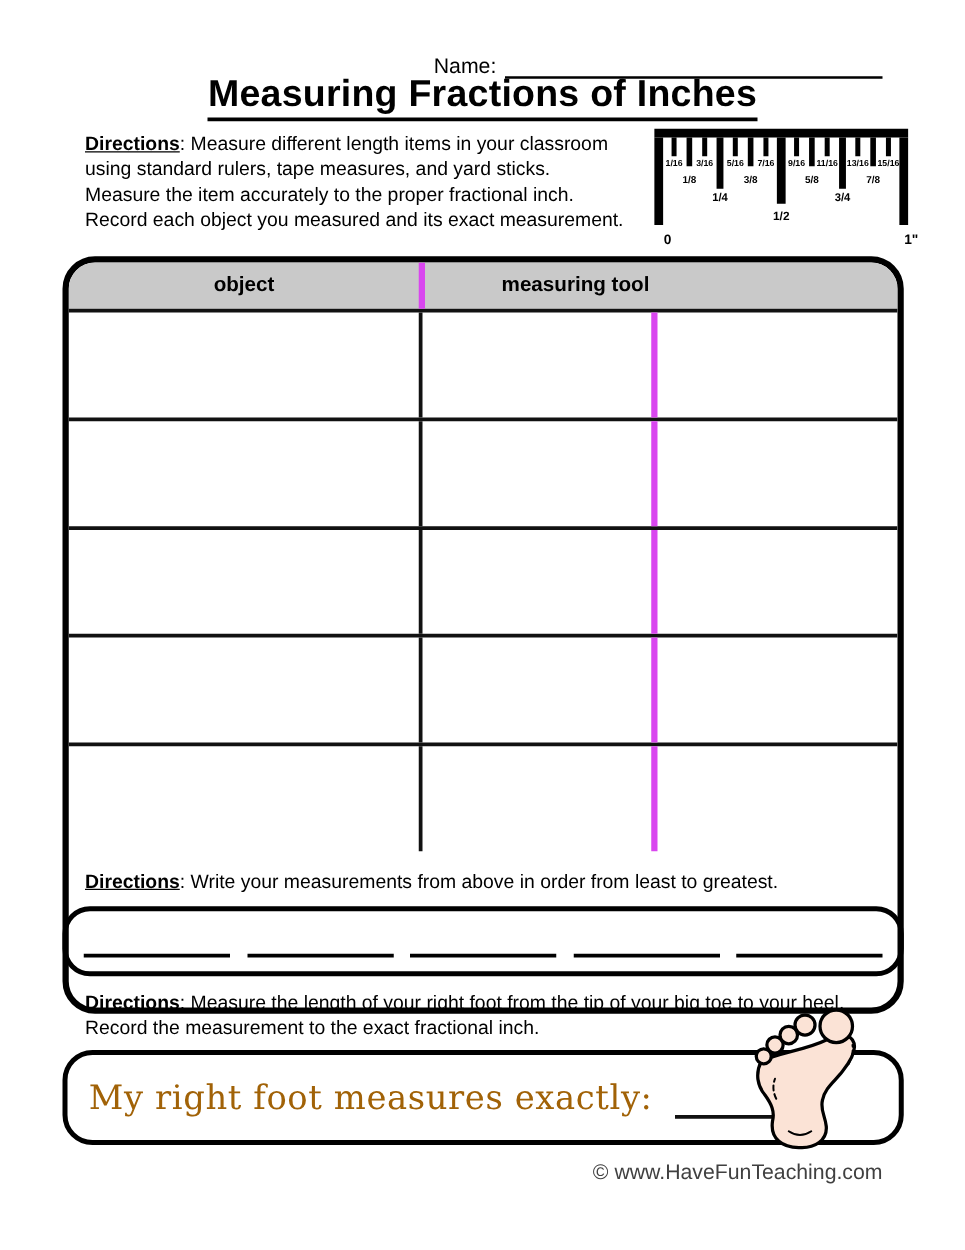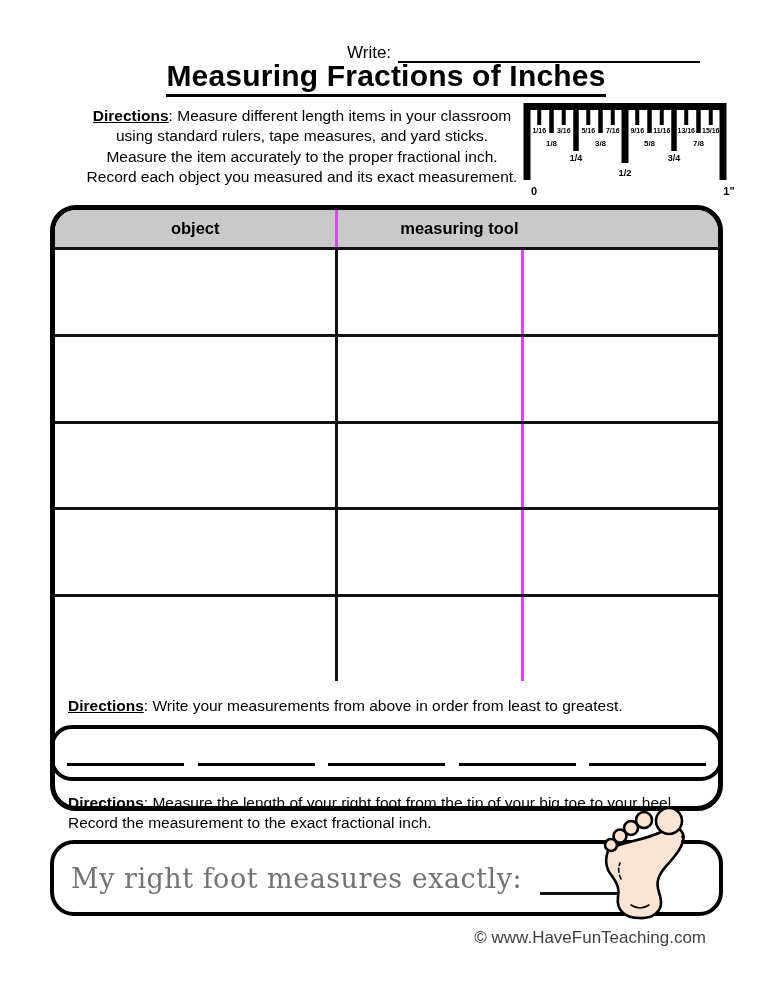--- a/index.html
+++ b/index.html
@@ -11,62 +11,62 @@
   .name-row { position:absolute; left:347px; top:43px; font-size:17px; white-space:nowrap; }
   .name-blank { display:inline-block; width:302px; border-bottom:2px solid #000; height:17px; vertical-align:bottom; margin-left:7px; }
 
   
   .title-wrap { position:absolute; top:59px; left:0; width:100%; text-align:center;text-decoration:underline; }
   .title { display:inline-block; font-size:30px; font-weight:bold; border-bottom:3px solid #000; padding-bottom:1px; letter-spacing:0.2px; }
 
   
   .directions { font-size:15.5px; line-height:20.3px; }
   .dir-label { font-weight:bold; text-decoration:underline; }
-  .dir-1 { position:absolute; left:68px; top:106px; width:468px;text-align:center; }
+  .dir-1 { position:absolute; left:68px; top:106px; width:468px; }
   .dir-2 { position:absolute; left:68px; top:696px; width:660px; }
   .dir-3 { position:absolute; left:68px; top:793px; width:660px; }
 
   
   .ruler { position:absolute; left:521px; top:95px; width:216px; height:103px; }
   .ruler svg text { font-family:"Liberation Sans", sans-serif; font-weight:bold; }
 
   
   .mtable { position:absolute; left:50px; top:205px; width:673px; height:606px;
             border:5px solid #000; border-radius:26px; overflow:hidden; background:#fff; }
   .thead { display:flex; height:37px; background:#c9c9c9; }
   .hcell { display:flex; align-items:center; justify-content:center; font-weight:bold; font-size:16.5px; }
   .trow { display:flex; height:86.8px; border-top:3.5px solid #111; }
   .c1 { width:42.3%; }
   .c2 { width:28%; border-left:3px solid #111; }
-  .c3 { width:29.7%; border-left:3px solid #d946ef;padding-left:48px; }
+  .c3 { width:29.7%; border-left:5px solid #d946ef;padding-left:48px; }
   .tcell { height:100%; }
 
   
   .order-box { position:absolute; left:50px; top:725px; width:673px; height:56px;
                border:4px solid #000; border-radius:22px; display:flex; align-items:flex-end;
                justify-content:space-between; padding:0 13px 11px 13px; }
   .order-blank { width:117px; height:0; border-bottom:3.5px solid #000; }
 
   
   .foot-box { position:absolute; left:50px; top:840px; width:673px; height:76px;
               border:4px solid #000; border-radius:24px; display:flex; align-items:center; padding-left:17px; }
-  .fancy { font-family:"DejaVu Serif", serif; font-size:27px; letter-spacing:0.5px; color:#737373; }
+  .fancy { font-family:"DejaVu Serif", serif; font-size:27px; letter-spacing:0.5px; color:#a16207; }
   .foot-blank { display:inline-block; width:106px; border-bottom:3px solid #111; height:34px; margin-left:18px; }
 
   .foot-art { position:absolute; left:599px; top:799px; width:100px; height:122px; z-index:5; }
 
   .footer { position:absolute; top:928px; left:0; right:66px; text-align:right; font-size:17px; color:#404040; }
 </style>
 </head>
 <body>
 
 <div class="page">
 
   <div class="name-row">
-    <span>Write:</span><span class="name-blank"></span>
+    <span>Name:</span><span class="name-blank"></span>
   </div>
 
   <div class="title-wrap">
     <span class="title">Measuring Fractions of Inches</span>
   </div>
 
   <div class="directions dir-1">
     <span class="dir-label">Directions</span><span>: </span><span>Measure different length items in your classroom</span>
     <div>using standard rulers, tape measures, and yard sticks.</div>
     <div>Measure the item accurately to the proper fractional inch.</div>

